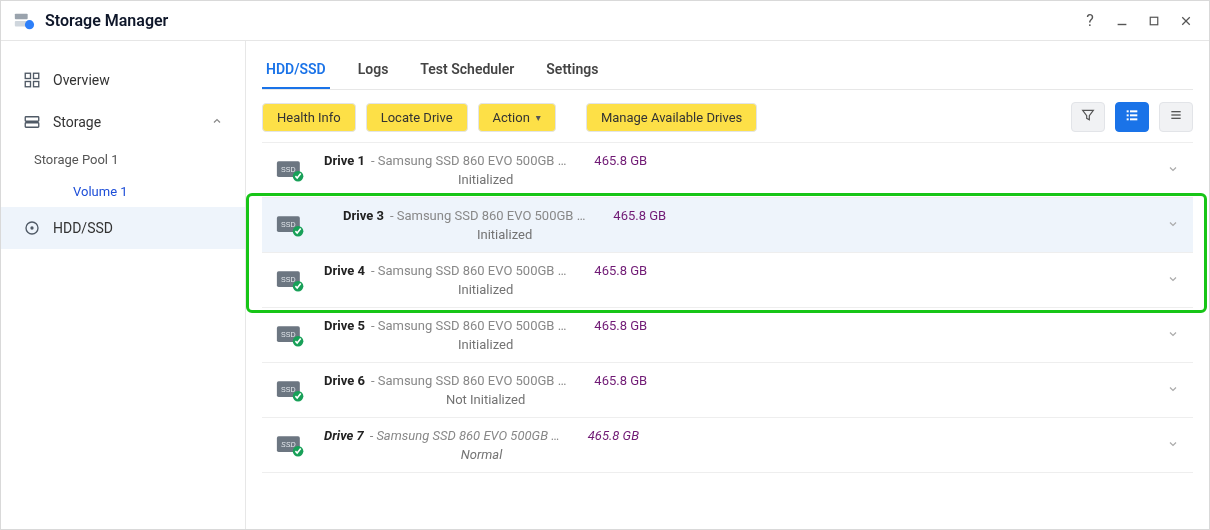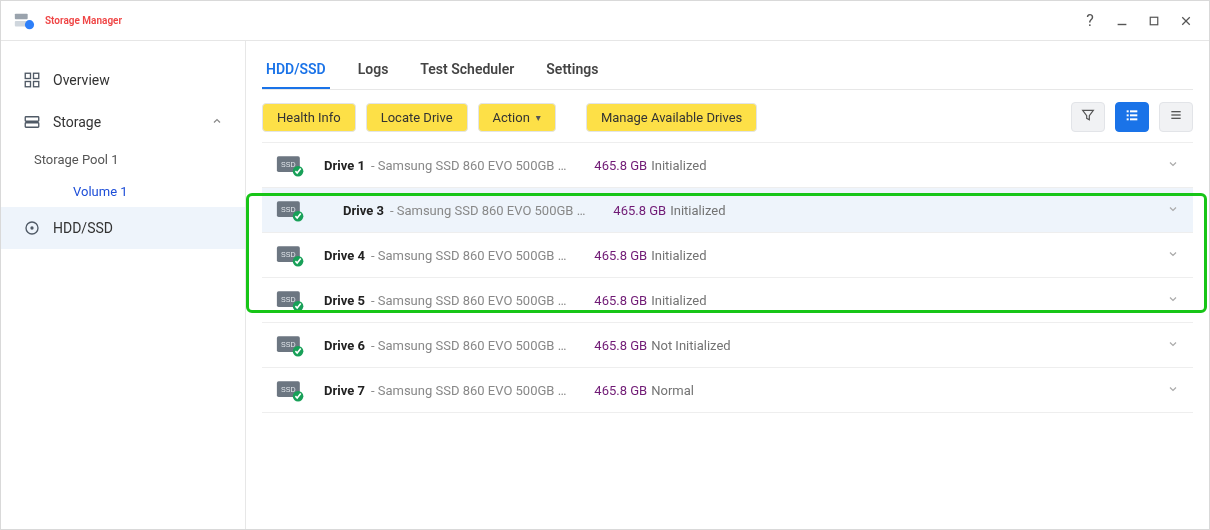--- a/index.html
+++ b/index.html
@@ -1,21 +1,21 @@
 <!DOCTYPE html>
 <html><head>
 <meta charset="utf-8">
 <style>
   * { box-sizing: border-box; margin: 0; padding: 0; }
   html, body { width: 1210px; height: 530px; font-family: -apple-system, BlinkMacSystemFont, "Segoe UI", Roboto, Arial, sans-serif; background: #fff; color: #333; }
   .window { width: 1210px; height: 530px; display: flex; flex-direction: column; border: 1px solid #d9d9d9; }
   
   .titlebar { height: 40px; display: flex; align-items: center; padding: 0 12px; border-bottom: 1px solid #e6e6e6; }
   .titlebar .app-icon { width: 22px; height: 22px; margin-right: 10px; }
-  .titlebar .title { font-weight: 600; font-size: 10px; color: #ef4444; }
+  .titlebar .title { font-weight: 600; font-size: 16px; color: #0f172a; }
   .titlebar .spacer { flex: 1; }
   .titlebar .winbtn { width: 22px; height: 22px; margin-left: 10px; color: #555; display: flex; align-items: center; justify-content: center; cursor: pointer; font-size: 16px; }
   
   .body { flex: 1; display: flex; min-height: 0; }
   .sidebar { width: 245px; border-right: 1px solid #e7e7e7; padding-top: 18px; }
   .side-item { display: flex; align-items: center; height: 42px; padding: 0 22px; font-size: 14px; color: #333; cursor: pointer; position: relative; }
   .side-item.active { background: #eef4fb; color: #333; }
   .side-item .icn { width: 18px; height: 18px; margin-right: 12px; display:flex; align-items:center; justify-content:center; }
   .side-item .chev { margin-left: auto; color: #888; font-size: 12px; }
   .side-sub { padding-left: 33px; height: 32px; display: flex; align-items:center; font-size: 13px; color: #555; cursor:pointer; }
@@ -27,24 +27,24 @@
   .tab.active { color: #1a73e8; border-bottom: 2px solid #1a73e8; }
   
   .toolbar { display: flex; align-items: center; gap: 10px; padding: 12px 0 10px 0; }
   .btn { background: #fde047; border:1px solid #e2e4e8; border-radius:4px; padding: 6px 14px; font-size: 13px; color:#333; cursor:pointer; display:flex; align-items:center; gap:6px; }
   .btn .caret { font-size: 10px; color:#555;}
   .toolbar .spacer { flex:1; }
   .iconbtn { width: 34px; height: 30px; background:#f1f2f4; border:1px solid #e2e4e8; border-radius:4px; display:flex; align-items:center; justify-content:center; cursor:pointer; color:#555;}
   .iconbtn.active { background:#1a73e8; color:#fff; border-color:#1a73e8; }
   
   .drive-row { display:flex; align-items:center; padding: 10px 14px; border-top:1px solid #eee; cursor:pointer; position:relative; }
-  .drive-row:last-child { border-bottom:1px solid #eee;}
+  .drive-row:last-child { border-bottom:1px solid #eee;font-style:italic;}
   .drive-row.selected { background:#eef4fb;gap:19px; }
   .drive-row .ssd-icon { width: 30px; height: 24px; margin-right: 18px; position:relative; }
-  .drive-row .col-main { display:flex; flex-direction: row; gap:4px; flex: 0 0 auto; text-align: center; }
+  .drive-row .col-main { display:flex; flex-direction: column; gap:4px; flex: 0 0 auto; text-align: center; }
   .drive-row .line1 { font-size: 13px; color:#333; display:flex; align-items:center; gap:6px; }
   .drive-row .line1 .dname { font-weight:700; color:#222; }
   .drive-row .line1 .model { color:#888; }
   .drive-row .line1 .size { color:#701a75; margin-left: 22px; }
   .drive-row .status { font-size: 13px; color:#737373; }
   .drive-row .chevron { margin-left:auto; color:#aaa; font-size:12px; }
   
   .highlight-box { position:absolute; border:3px solid #17c517; border-radius:6px; pointer-events:none; }
   .arrow { position:absolute; pointer-events:none; }
 </style>

